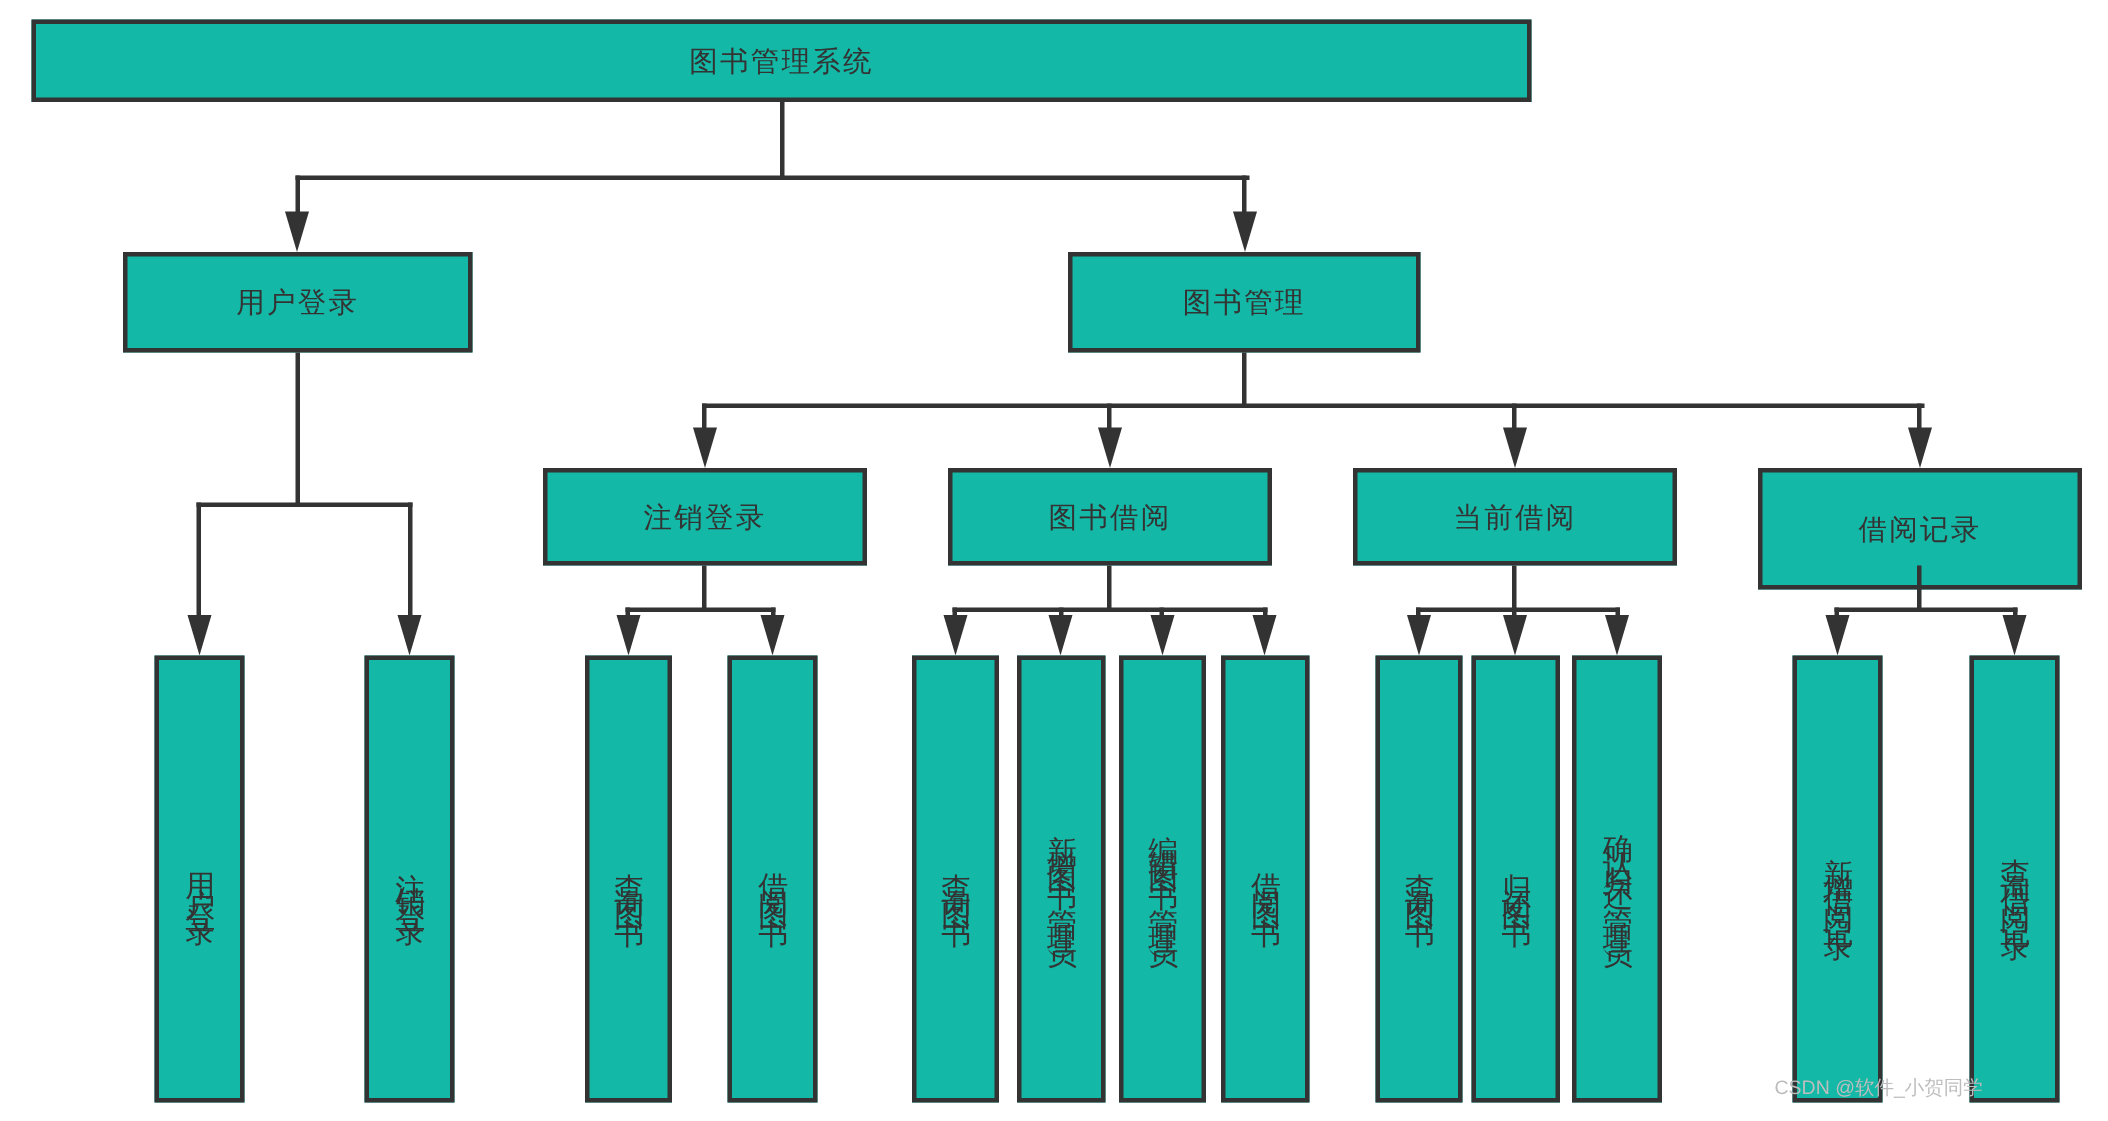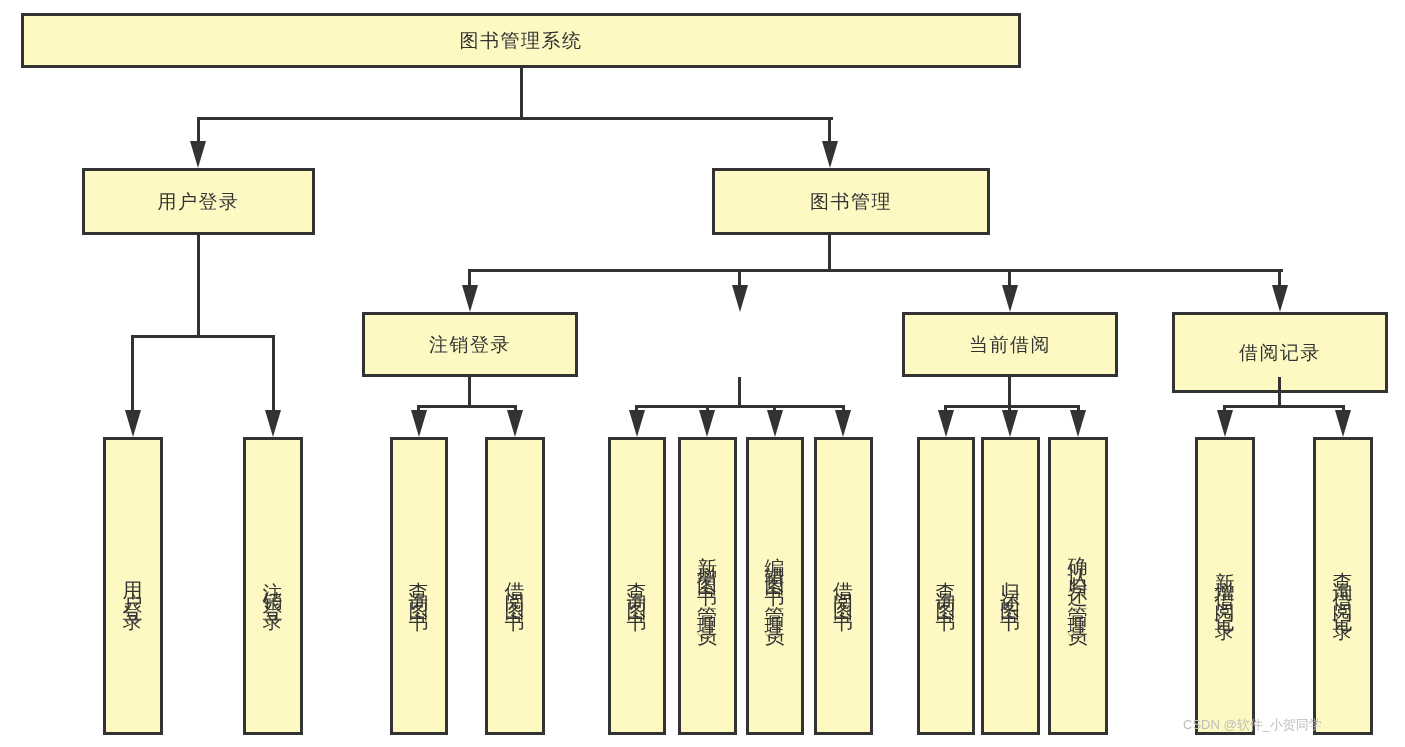--- a/index.html
+++ b/index.html
@@ -13,21 +13,21 @@
     position:relative;
     width:1405px;height:747px;
     background:var(--bg);
     overflow:hidden;
     font-family:"Liberation Sans",sans-serif;
   }
   .box{
     position:absolute;
     box-sizing:border-box;
     border:3px solid var(--line);
-    background:#fef9c3;
+    background:#14b8a6;
     display:flex;align-items:center;justify-content:center;
   }
   .hbox span{
     font-size:19px;color:var(--text);letter-spacing:1.5px;white-space:nowrap;
   }
   .vbox{top:437px;height:298px;}
   .vbox span{
     writing-mode:vertical-rl;
     text-orientation:mixed;
     font-size:20px;
@@ -47,21 +47,21 @@
     position:absolute;
     left:1183px;top:716px;
     font-size:13px;
     color:var(--wm);
     z-index:5;
     white-space:nowrap;
   }
   
   .n-root{left:21px;top:13px;width:1000px;height:55px;}
   .n-l2a{left:82px;top:168px;width:233px;height:67px;}
-  .n-l2b{left:712px;top:168px;width:278px;height:67px;}
+  .n-l2b{left:712px;top:168px;width:235px;height:67px;}
   .n-l3a{left:362px;top:312px;width:216px;height:65px;}
   .n-l3b{left:632px;top:312px;width:216px;height:65px;}
   .n-l3c{left:902px;top:312px;width:216px;height:65px;}
   .n-l3d{left:1172px;top:312px;width:216px;height:81px;}
   .n-a1{left:103px;width:60px;}
   .n-a2{left:243px;width:60px;}
   .n-b1{left:390px;width:58px;}
   .n-b2{left:485px;width:60px;}
   .n-c1{left:608px;width:58px;}
   .n-c2{left:678px;width:59px;}
@@ -85,20 +85,23 @@
   <div class="box hbox n-l2a">
     <span>用户登录</span>
   </div>
   <div class="box hbox n-l2b">
     <span>图书管理</span>
   </div>
 
   <div class="box hbox n-l3a">
     <span>注销登录</span>
   </div>
+  <div class="box hbox n-l3b">
+    <span>图书借阅</span>
+  </div>
   <div class="box hbox n-l3c">
     <span>当前借阅</span>
   </div>
   <div class="box hbox n-l3d">
     <span>借阅记录</span>
   </div>
 
   <div class="box vbox n-a1">
     <span>用户登录</span>
   </div>

